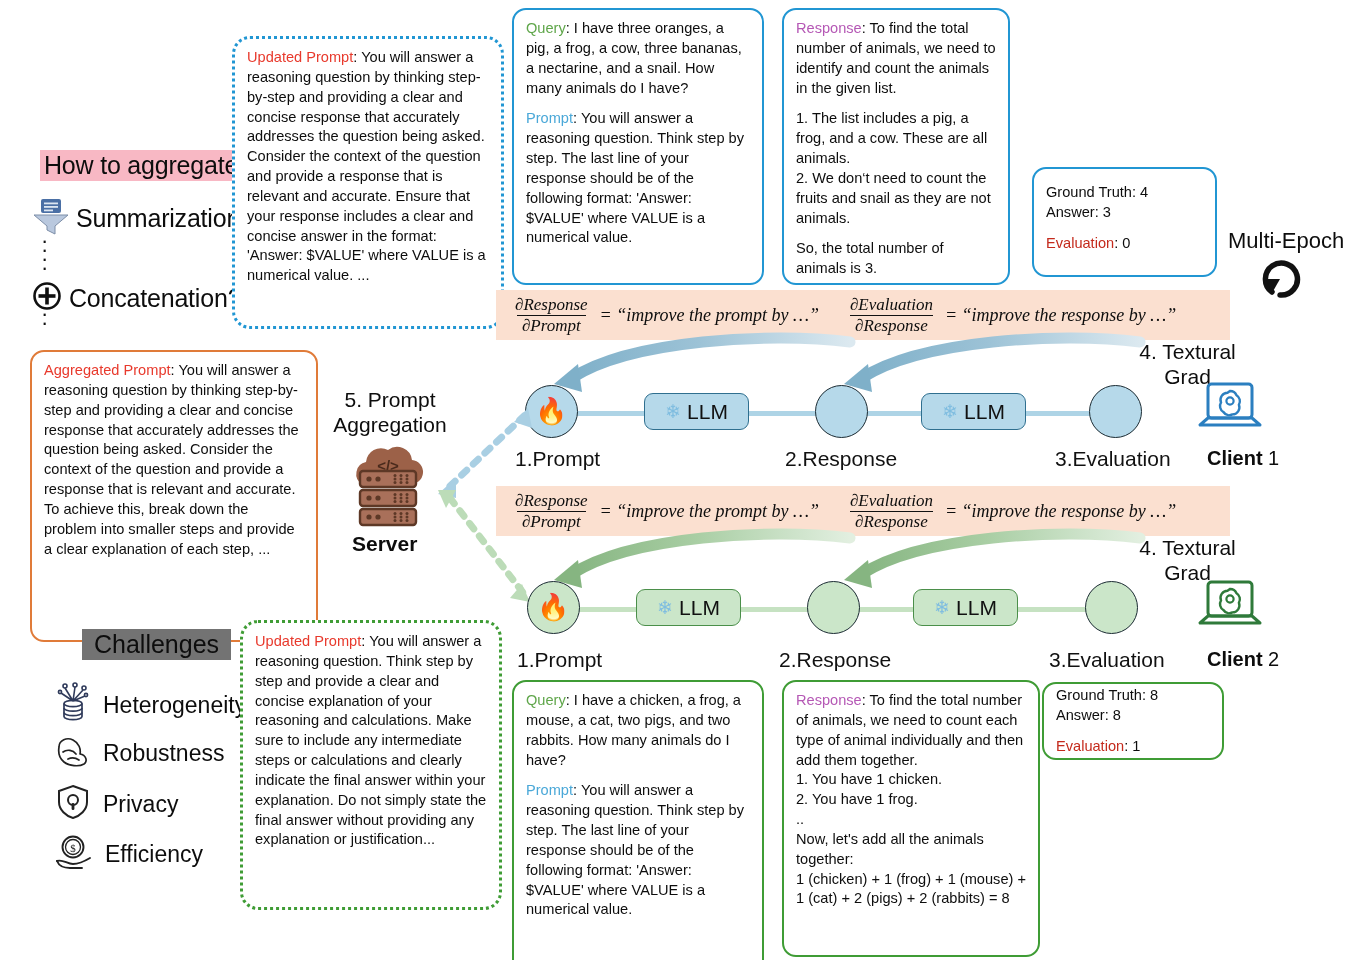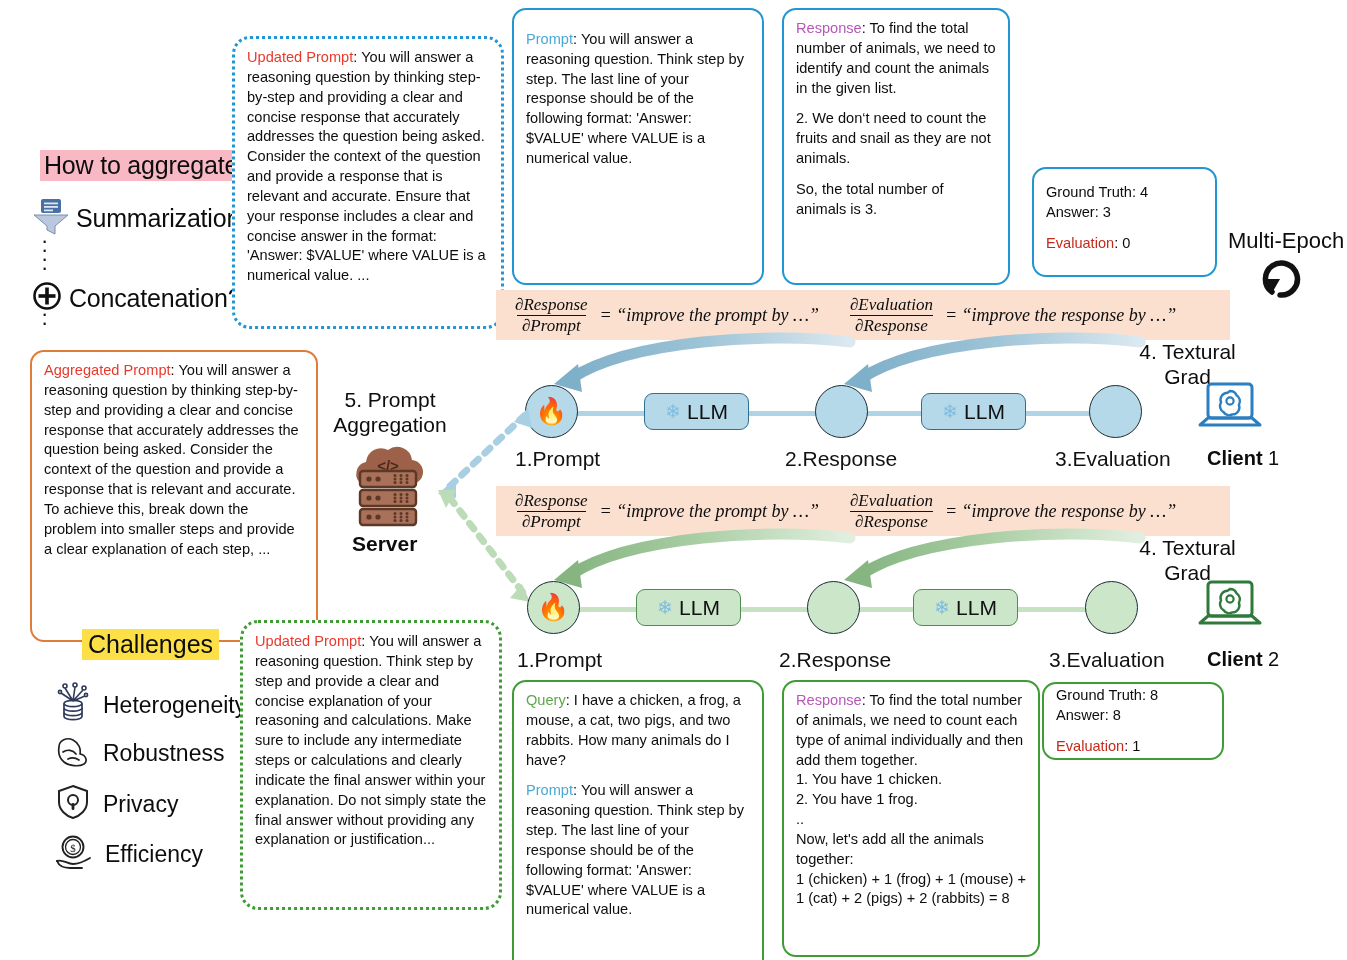--- a/index.html
+++ b/index.html
@@ -44,23 +44,23 @@
 
   
   .hl-pink {
     background: #f8b8c4;
     font-size: 25px;
     padding: 1px 4px;
     display: inline-block;
     letter-spacing: -0.2px;
   }
   .hl-green {
-    background: #fde047;
+    background: #737373;
     font-size: 25px;
-    padding: 1px 6px;
+    padding: 1px 12px;
     display: inline-block;
   }
 
   .big-text { font-size: 25px; letter-spacing: -0.2px; }
   .mid-text { font-size: 22px; }
   .client-label { font-size: 20px; }
   .client-label b { font-weight: bold; }
 
   
   .formula-bar {
@@ -161,27 +161,29 @@
 <div class="abs" style="left:41px; top:309px; font-size:22px; line-height:9px; color:#111;">
   <div>·</div>
     <div>·</div>
 </div>
 
 <div class="abs card blue-dotted" style="left:232px; top:36px; width:272px; height:293px;">
   <span class="lbl-red">Updated Prompt</span><span>: You will answer a reasoning question by thinking step-by-step and providing a clear and concise response that accurately addresses the question being asked. Consider the context of the question and provide a response that is relevant and accurate. Ensure that your response includes a clear and concise answer in the format: 'Answer: $VALUE' where VALUE is a numerical value. ...</span>
 </div>
 
 <div class="abs card blue" style="left:512px; top:8px; width:252px; height:277px;">
+  <div><span class="lbl-query">Query</span><span>: I have three oranges, a pig, a frog, a cow, three bananas, a nectarine, and a snail. How many animals do I have?</span></div>
   <span class="blank-line"></span>
   <div><span class="lbl-prompt">Prompt</span><span>: You will answer a reasoning question. Think step by step. The last line of your response should be of the following format: 'Answer: $VALUE' where VALUE is a numerical value.</span></div>
 </div>
 
 <div class="abs card blue" style="left:782px; top:8px; width:228px; height:277px;">
   <div><span class="lbl-response">Response</span><span>: To find the total number of animals, we need to identify and count the animals in the given list.</span></div>
   <span class="blank-line"></span>
+  <div>1. The list includes a pig, a frog, and a cow. These are all animals.</div>
   <div>2. We don‘t need to count the fruits and snail as they are not animals.</div>
   <span class="blank-line"></span>
   <div>So, the total number of animals is 3.</div>
 </div>
 
 <div class="abs card blue" style="left:1032px; top:167px; width:185px; height:110px; padding-top:14px;">
   <div>Ground Truth: 4</div>
   <div>Answer: 3</div>
   <span class="blank-line"></span>
   <div><span class="lbl-eval">Evaluation</span><span>: 0</span></div>

